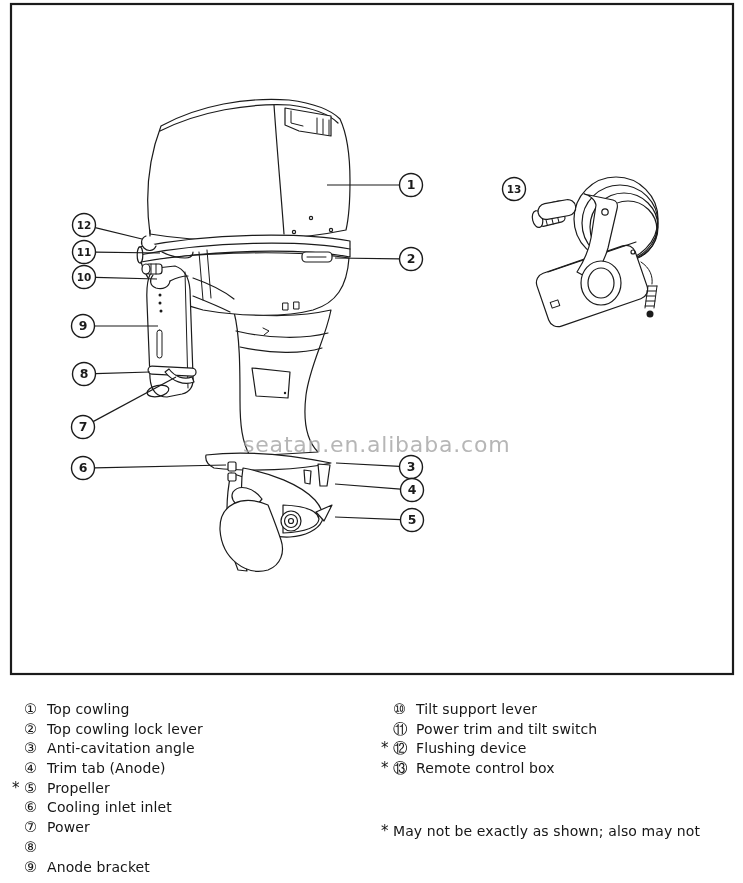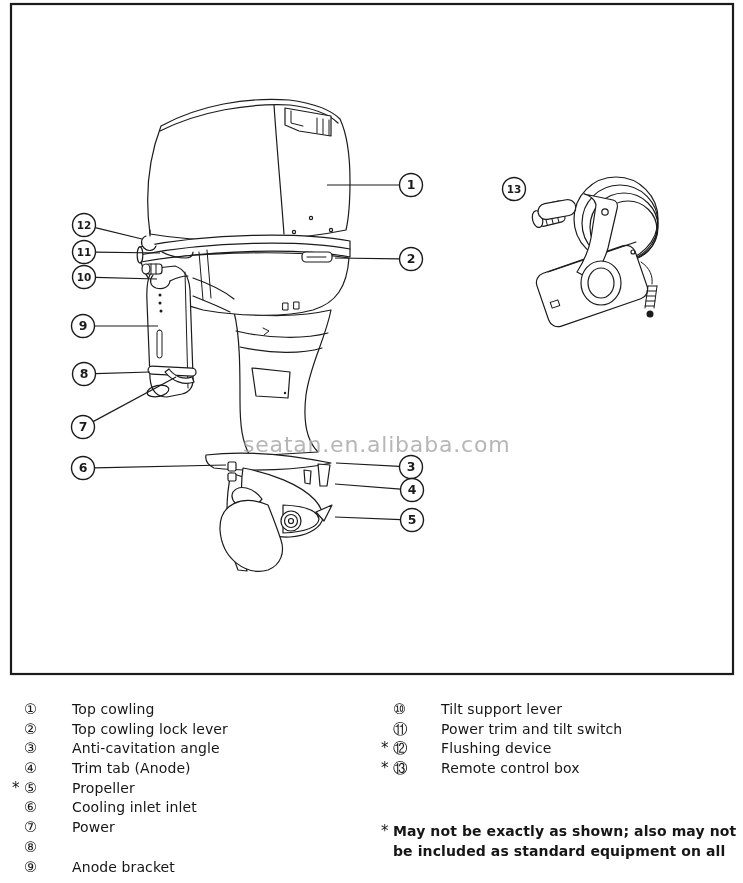--- a/index.html
+++ b/index.html
@@ -5,24 +5,24 @@
   html,body{margin:0;padding:0;}
   body{
     width:743px;height:883px;position:relative;background:#ffffff;
     font-family:"DejaVu Sans",sans-serif;color:#161616;overflow:hidden;
   }
   svg.scene{position:absolute;left:0;top:0;display:block;}
   .legend-col{position:absolute;}
   .l-item{display:flex;align-items:baseline;height:19.7px;font-size:14px;line-height:19.7px;white-space:nowrap;}
   .l-star{width:12px;flex:0 0 12px;font-size:15px;}
   .l-num{width:23px;flex:0 0 23px;font-size:14.5px;}
-  .l-label{letter-spacing:0.1px;margin-left:25px;}
+  .l-label{letter-spacing:0.1px;}
   #footnote{position:absolute;left:381px;top:821px;display:flex;font-size:14px;line-height:20px;}
   #footnote .l-star{font-size:15px;}
-  .fn-line{white-space:nowrap;letter-spacing:0.1px;font-weight:bold;}
+  .fn-line{white-space:nowrap;letter-spacing:0.1px;}
 </style>
 </head>
 <body>
 
 <svg class="scene" width="743" height="678" viewBox="0 0 743 678">
 
   <rect x="11" y="4" width="722" height="670" fill="#ffffff" stroke="#1b1b1b" stroke-width="2.2"></rect>
 
   <g stroke="#1b1b1b" fill="none" stroke-width="1.2" stroke-linecap="round" stroke-linejoin="round">
 
@@ -312,16 +312,15 @@
       <span class="l-label">Remote control box</span>
     </div>
   </div>
 
 <div id="footnote">
   <span class="l-star">*</span>
   <div class="fn-lines">
 
       <div class="fn-line">May not be exactly as shown; also may not</div>
 
-      <div class="fn-line">be included as standard equipment on all</div>
 
     </div>
 </div>
 
 </body></html>

